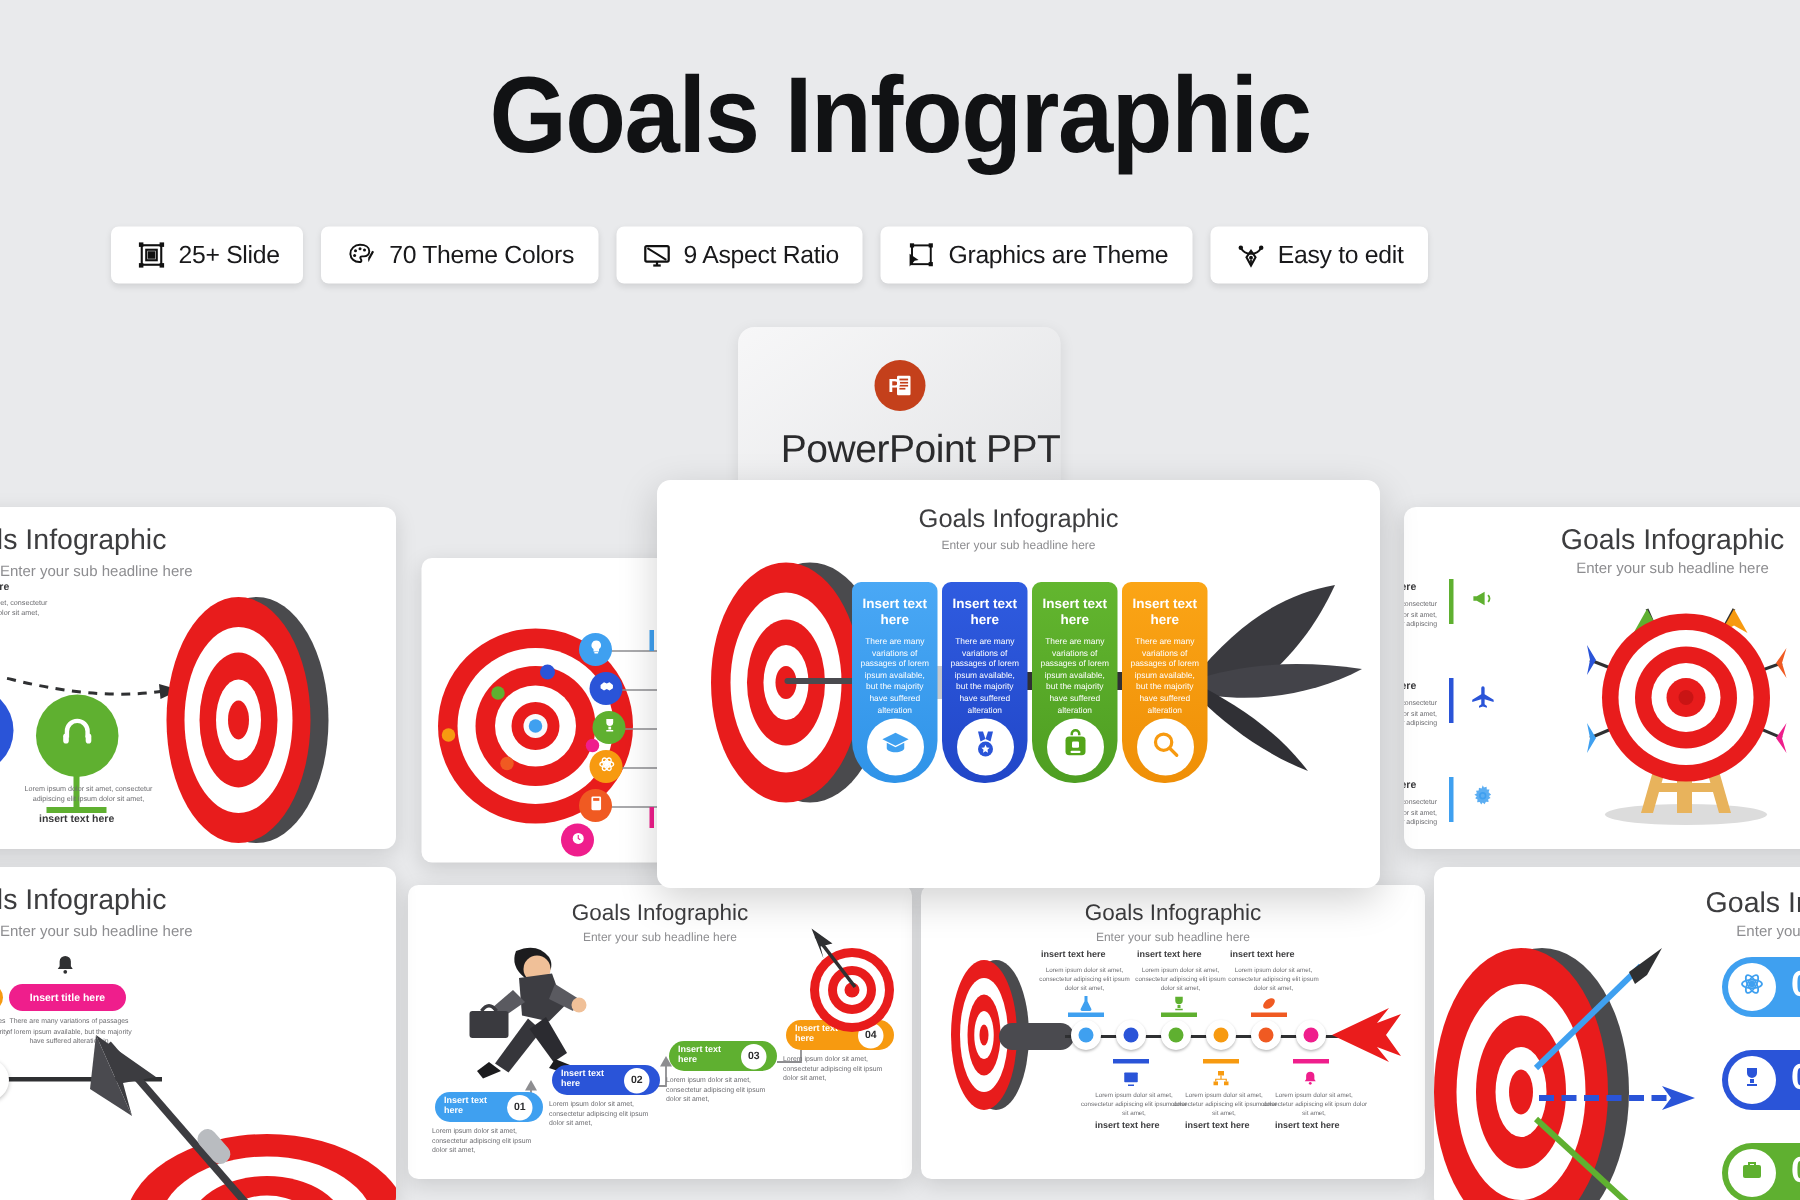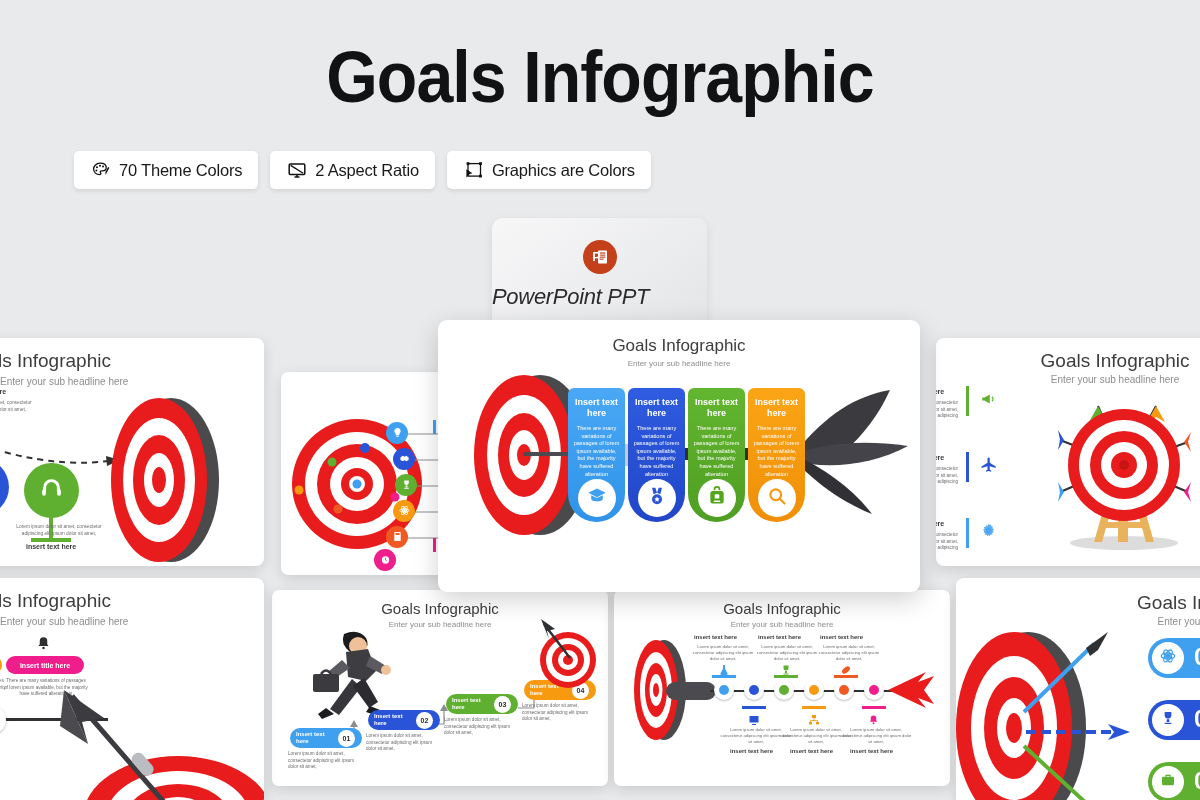--- a/index.html
+++ b/index.html
@@ -41,22 +41,22 @@
     background:linear-gradient(145deg,#f7f7f8 0%,#e3e4e6 100%);
     box-shadow:0 3px 10px rgba(0,0,0,.09);
   }
   #ppt-logo{
     position:absolute;left:50%;top:22px;transform:translateX(-50%);
     width:34px;height:34px;border-radius:50%;
     background:#c4401b;
     display:flex;align-items:center;justify-content:center;
   }
   #ppt-label{
-    position:absolute;left:0;top:66px;width:100%;text-align:left;
-    font-size:22px;color:#2b2b2d;letter-spacing:-.3px;font-style:italic;
+    position:absolute;left:0;top:66px;width:100%;text-align:right;
+    font-size:26px;color:#2b2b2d;letter-spacing:-.3px;
   }
 
   
   .slide{
     position:absolute;background:#fff;overflow:hidden;
     box-shadow:0 4px 14px rgba(0,0,0,.13);
   }
   .slide .s-title{
     position:absolute;width:100%;text-align:center;
     color:#3d3d3f;font-weight:normal;
@@ -114,20 +114,38 @@
   .txtblk{position:absolute;color:#6c6c70;line-height:1.45;text-align:center;}
   .hd{position:absolute;font-weight:bold;color:#3a3a3c;}
 </style>
 </head>
 <body>
 
 <div id="hero-title">Goals Infographic</div>
 
 <div id="feature-bar">
 
+  <div class="badge">
+    <span class="b-icon">
+      <svg width="20" height="20" viewBox="0 0 20 20">
+          <g fill="none" stroke="#111" stroke-width="1.4">
+        <rect x="3.5" y="3.5" width="13" height="13"></rect>
+            <rect x="7.5" y="7.5" width="5" height="5" fill="#111" stroke="none"></rect>
+        <rect x="6.5" y="6.5" width="7" height="7"></rect>
+          </g>
+        <g fill="#111">
+            <rect x="1.6" y="1.6" width="3" height="3"></rect>
+            <rect x="15.4" y="1.6" width="3" height="3"></rect>
+            <rect x="1.6" y="15.4" width="3" height="3"></rect>
+            <rect x="15.4" y="15.4" width="3" height="3"></rect>
+          </g>
+      </svg>
+    </span>
+    <span class="b-label">25+ Slide</span>
+  </div>
 
   <div class="badge">
     <span class="b-icon">
       <svg width="20" height="20" viewBox="0 0 20 20">
           <path d="M9 3.2c-3.6 0-6.4 2.6-6.4 5.9 0 3.3 2.7 5.6 6 5.6.9 0 1.3-.5 1.3-1.1 0-.8-.7-1-.7-1.7 0-.6.5-1 1.2-1h1.2c2 0 3.6-1.4 3.6-3.4 0-2.6-2.5-4.3-6.2-4.3z" fill="none" stroke="#111" stroke-width="1.3"></path>
           <circle cx="6" cy="7.2" r="1" fill="#111"></circle>
           <circle cx="9" cy="5.8" r="1" fill="#111"></circle>
           <circle cx="5.4" cy="10.4" r="1" fill="#111"></circle>
           <circle cx="12" cy="6.6" r="1" fill="#111"></circle>
           <path d="M14.3 12.2l2.8-5.1 1.3.7-2.8 5.1z" fill="#111"></path>
@@ -139,39 +157,54 @@
 
   <div class="badge">
     <span class="b-icon">
       <svg width="20" height="20" viewBox="0 0 20 20">
           <rect x="2.2" y="4" width="15.6" height="10.4" rx="1" fill="none" stroke="#111" stroke-width="1.5"></rect>
           <path d="M3.6 5.4l12.6 7.8" stroke="#111" stroke-width="1.3"></path>
           <path d="M7.5 17h5" stroke="#111" stroke-width="1.5"></path>
           <path d="M10 14.4V17" stroke="#111" stroke-width="1.5"></path>
         </svg>
     </span>
-    <span class="b-label">2 Aspect Ratio</span>
+    <span class="b-label">9 Aspect Ratio</span>
   </div>
 
 
   <div class="badge">
     <span class="b-icon">
       <svg width="20" height="20" viewBox="0 0 20 20">
           <rect x="4" y="3.6" width="12.5" height="12.5" fill="none" stroke="#111" stroke-width="1.3"></rect>
           <g fill="#111">
             <rect x="2.6" y="2.2" width="2.8" height="2.8"></rect>
             <rect x="15.1" y="2.2" width="2.8" height="2.8"></rect>
             <rect x="15.1" y="14.7" width="2.8" height="2.8"></rect>
           </g>
           <path d="M2.4 17.6V9.2l6 4.1-2.6.6z" fill="#111"></path>
         </svg>
     </span>
-    <span class="b-label">Graphics are Colors</span>
-  </div>
-
+    <span class="b-label">Graphics are Theme</span>
+  </div>
+
+  <div class="badge">
+    <span class="b-icon">
+      <svg width="20" height="20" viewBox="0 0 20 20">
+          <path d="M3.2 5.2c2.8 5.4 10.8 5.4 13.6 0" fill="none" stroke="#111" stroke-width="1.3"></path>
+          <g fill="#111">
+            <circle cx="3.2" cy="5.2" r="1.5"></circle>
+            <circle cx="16.8" cy="5.2" r="1.5"></circle>
+          </g>
+          <path d="M10 7.2l3 4.3-3 5.5-3-5.5z" fill="none" stroke="#111" stroke-width="1.4"></path>
+          <circle cx="10" cy="11.8" r="1.3" fill="#111"></circle>
+          <path d="M10 13.1v3.9" stroke="#111" stroke-width="1.2"></path>
+        </svg>
+    </span>
+    <span class="b-label">Easy to edit</span>
+  </div>
 </div>
 
 <div id="ppt-card">
   <div id="ppt-logo">
     <svg width="22" height="22" viewBox="0 0 22 22">
       <rect x="9" y="4.5" width="9" height="13" rx="0.8" fill="#fff"></rect>
       <g fill="#c4401b">
           <rect x="10.6" y="6.4" width="5.8" height="1.2"></rect>
           <rect x="10.6" y="8.6" width="5.8" height="1.1"></rect>
           <rect x="10.6" y="10.6" width="5.8" height="1.1"></rect>

